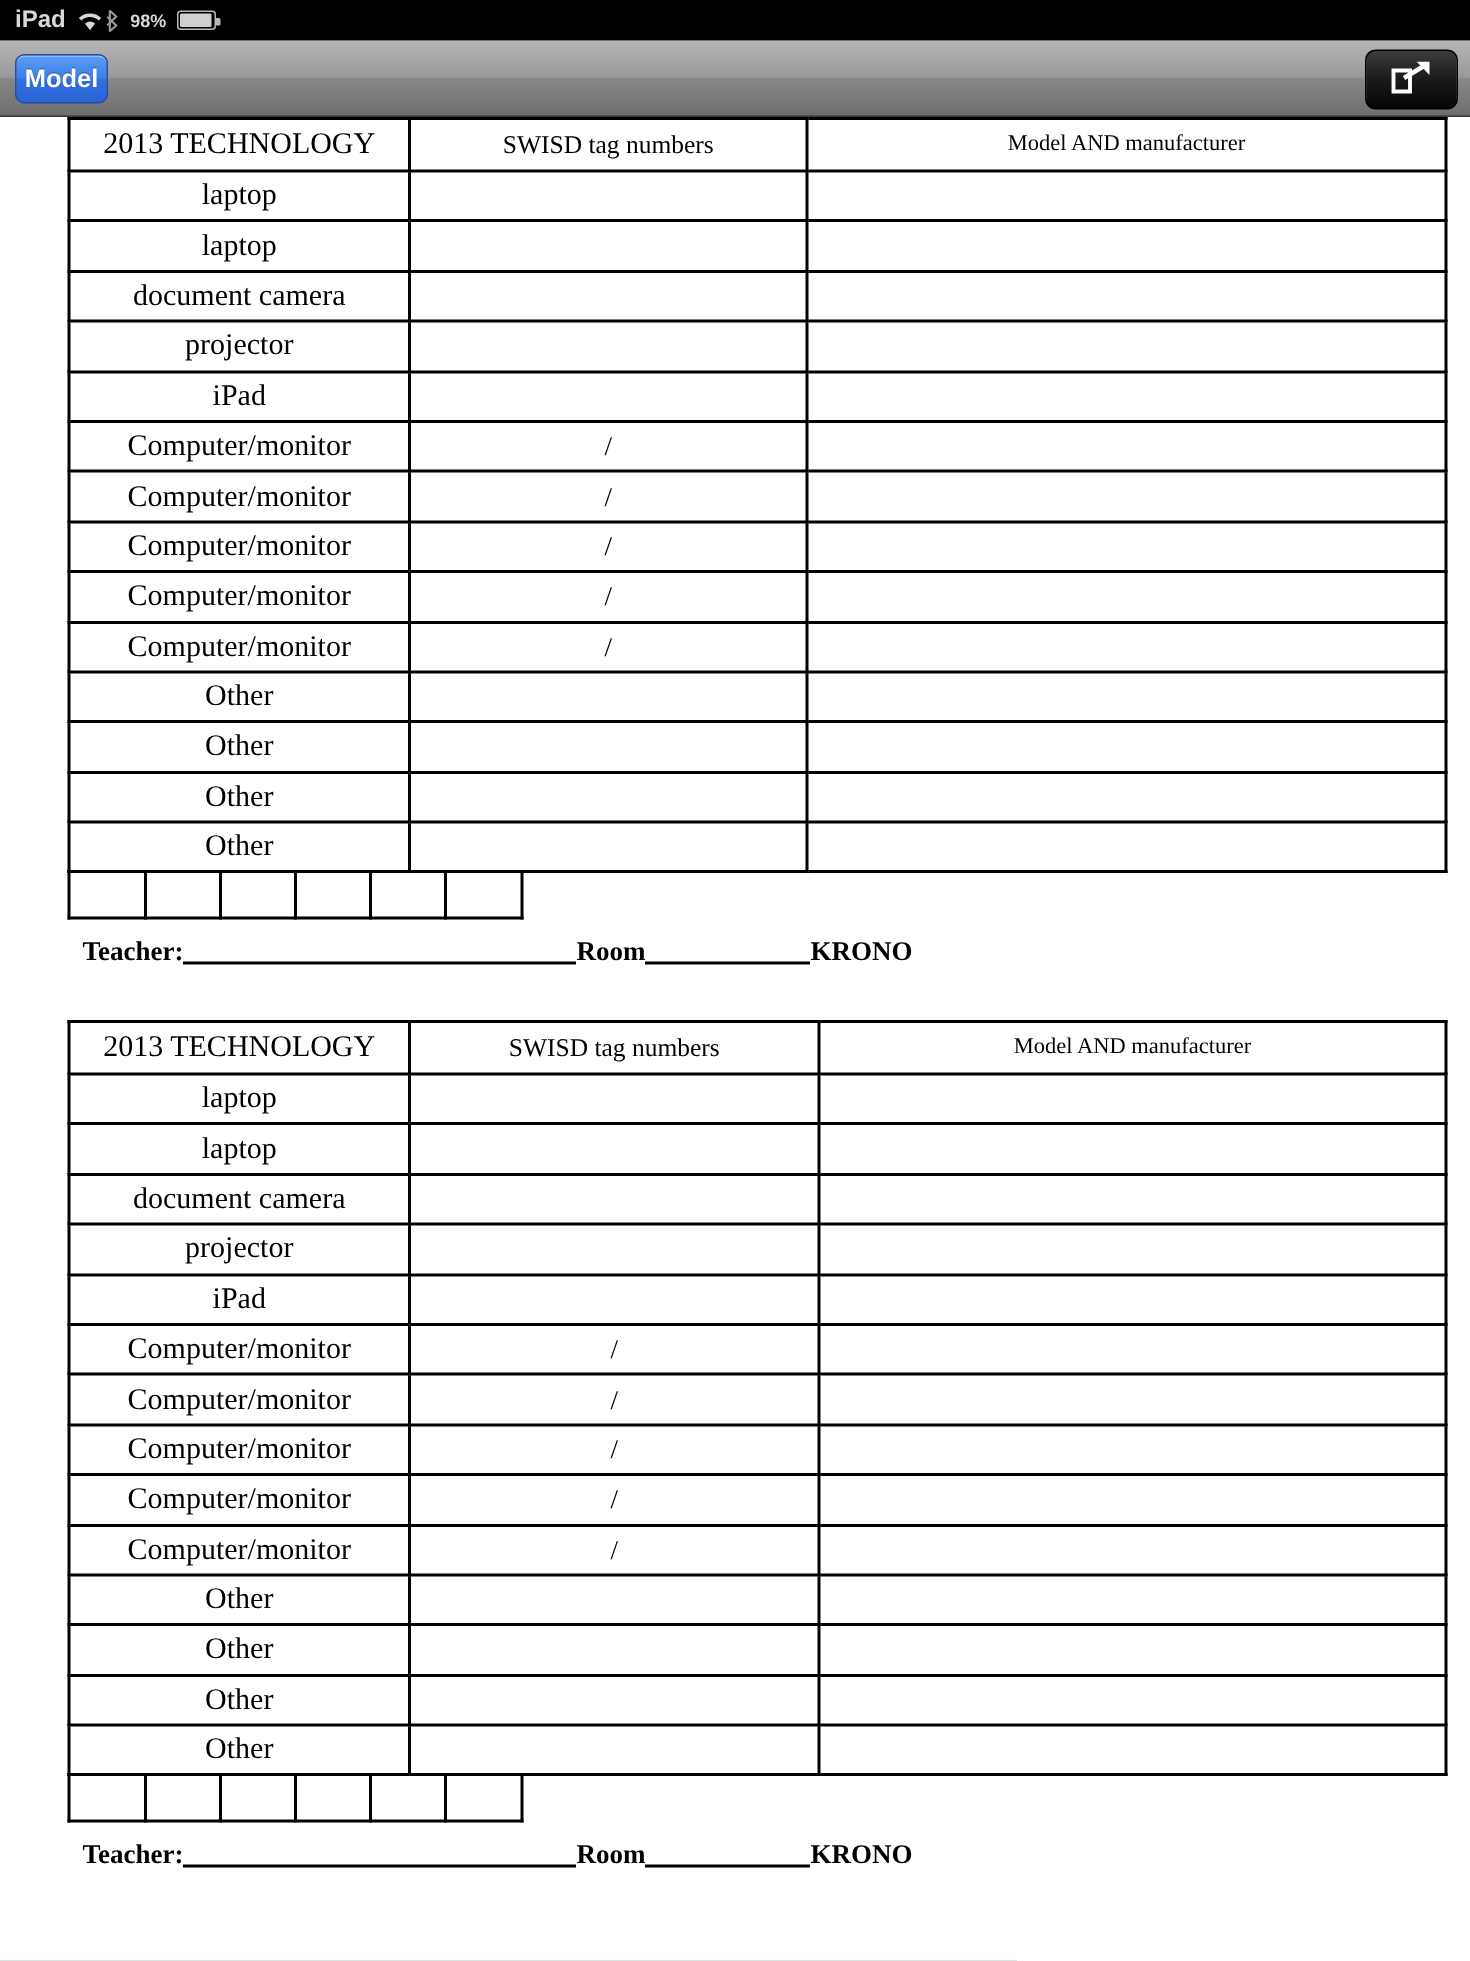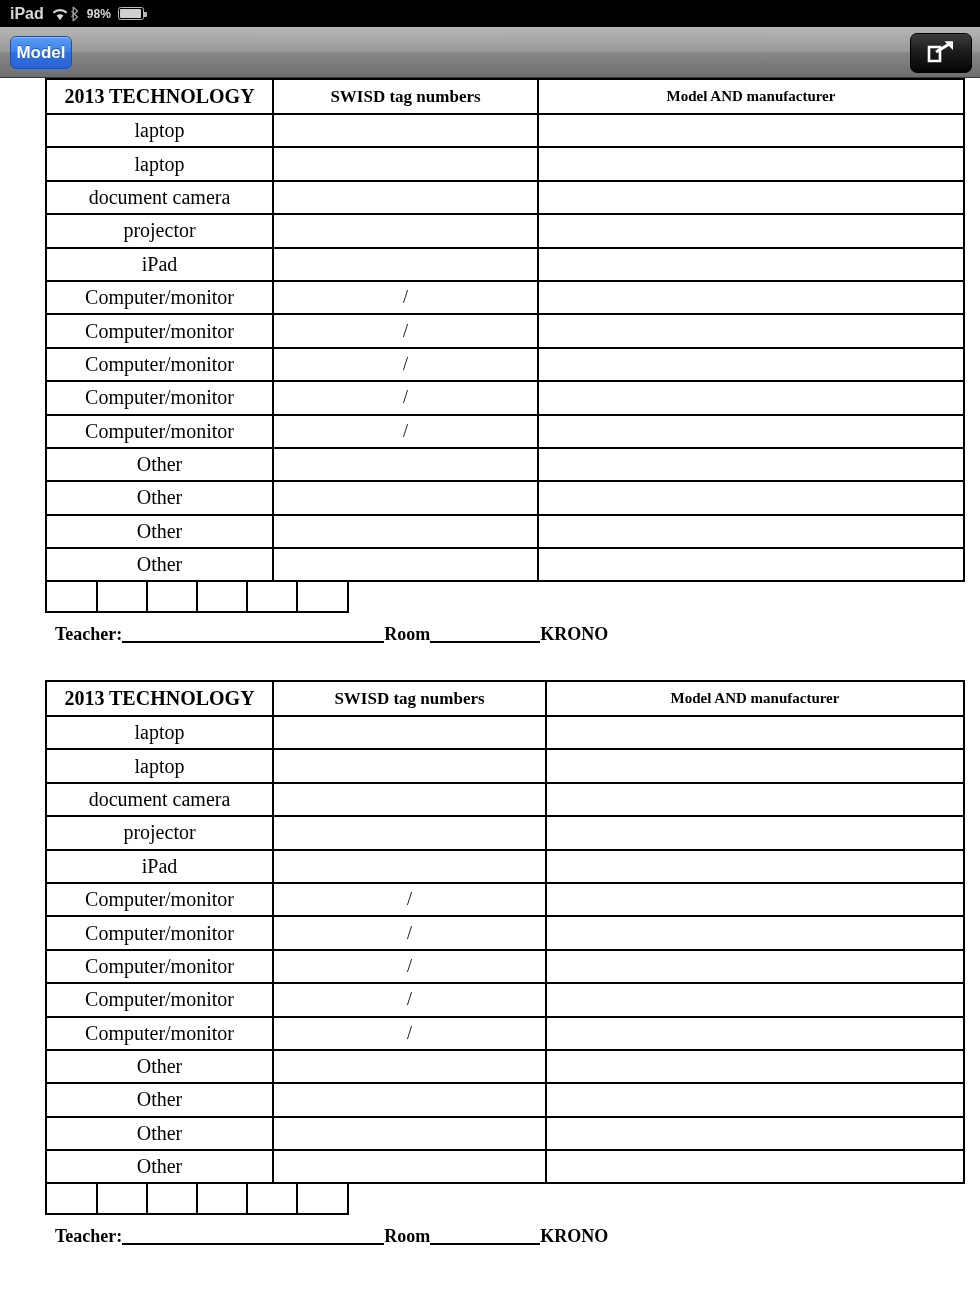--- a/index.html
+++ b/index.html
@@ -83,21 +83,21 @@
     background:#ffffff;
   }
   table.tech td, table.tech th{
     border:2.5px solid #000000;
     padding:0 4px;
     height:33.4px;
     vertical-align:middle;
     background:#ffffff;
   }
   table.tech th{
-    font-weight:bold;
+    font-weight:normal;
     height:35px;
     text-align:center;
     margin-top:36px;
   }
   th.c1{ font-size:20px; text-align:left; padding-left:5px; }
   th.c2{ font-size:17px; }
   th.c3{ font-size:15px; }
   td.label{ font-size:20px; text-align:center; }
   td.tag{ font-size:18px; text-align:center; }
   td.model{ }

